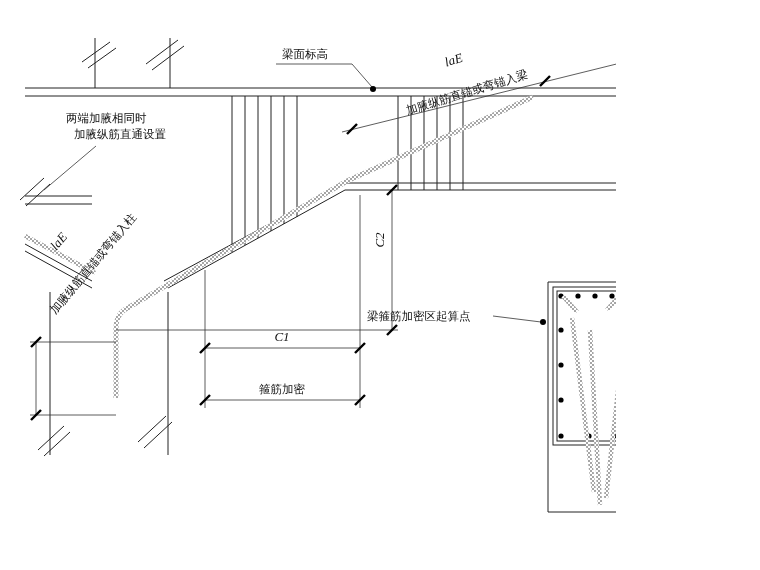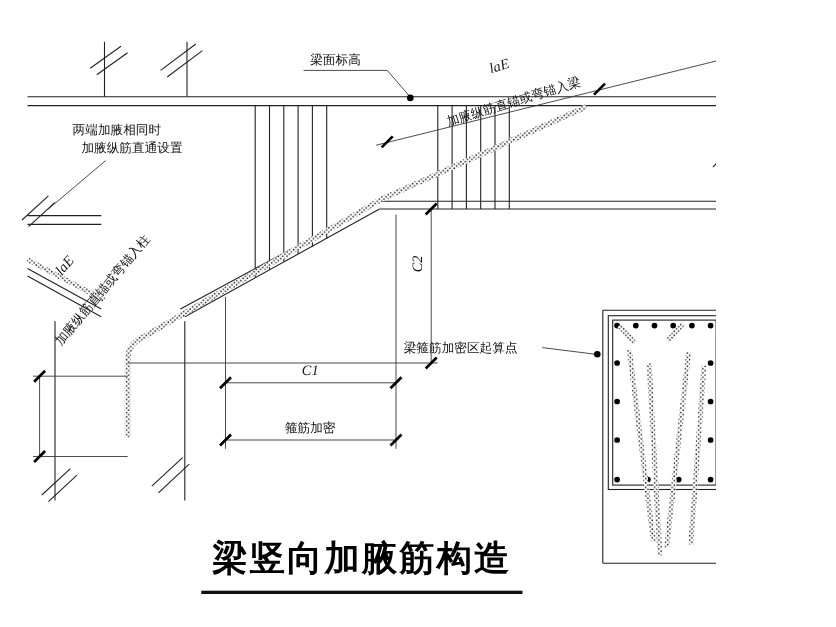--- a/index.html
+++ b/index.html
@@ -1,17 +1,17 @@
 <!DOCTYPE html>
 <html><head>
 <meta charset="utf-8">
 <style>
   html,body{margin:0;padding:0;background:#fff;}
   #stage{position:relative;width:616px;height:570px;background:#ffffff;overflow:hidden;
-         font-family:"Liberation Sans",sans-serif;padding-left:35px;}
+         font-family:"Liberation Sans",sans-serif;}
   svg{position:absolute;left:0;top:0;}
   .ln{stroke:#222;stroke-width:1;fill:none;}
   .thin{stroke:#333;stroke-width:0.8;fill:none;}
   .tick{stroke:#000;stroke-width:2.4;fill:none;}
   .rebar{stroke:url(#stipple);stroke-width:5;fill:none;}
   .rebar-s{stroke:url(#stipple);stroke-width:4.5;fill:none;}
   .dot{fill:#000;}
   text{fill:#111;font-family:"Liberation Sans",sans-serif;}
   .cjk{font-size:11.5px;}
   .dim{font-family:"Liberation Serif",serif;font-style:italic;font-size:13px;}
@@ -177,15 +177,14 @@
     <text class="dim" x="384" y="240" text-anchor="middle" transform="rotate(-90 384 240)">C2</text>
     <text class="dim" x="282" y="341" text-anchor="middle">C1</text>
     <text class="cjk" x="282" y="393" text-anchor="middle">箍筋加密</text>
     <text class="cjk" x="367" y="320">梁箍筋加密区起算点</text>
     <text class="dim" x="733" y="143" text-anchor="middle" transform="rotate(-90 733 143)">h</text>
     <text class="dim" x="705" y="366" text-anchor="middle" transform="rotate(-90 705 366)">h</text>
     <text class="dim" x="705" y="480" text-anchor="middle" transform="rotate(-90 705 480)">C2</text>
   </g>
 </svg>
 
-<div id="title">梁竖向加腋筋构造</div>
 
 </div>
 
 </body></html>

